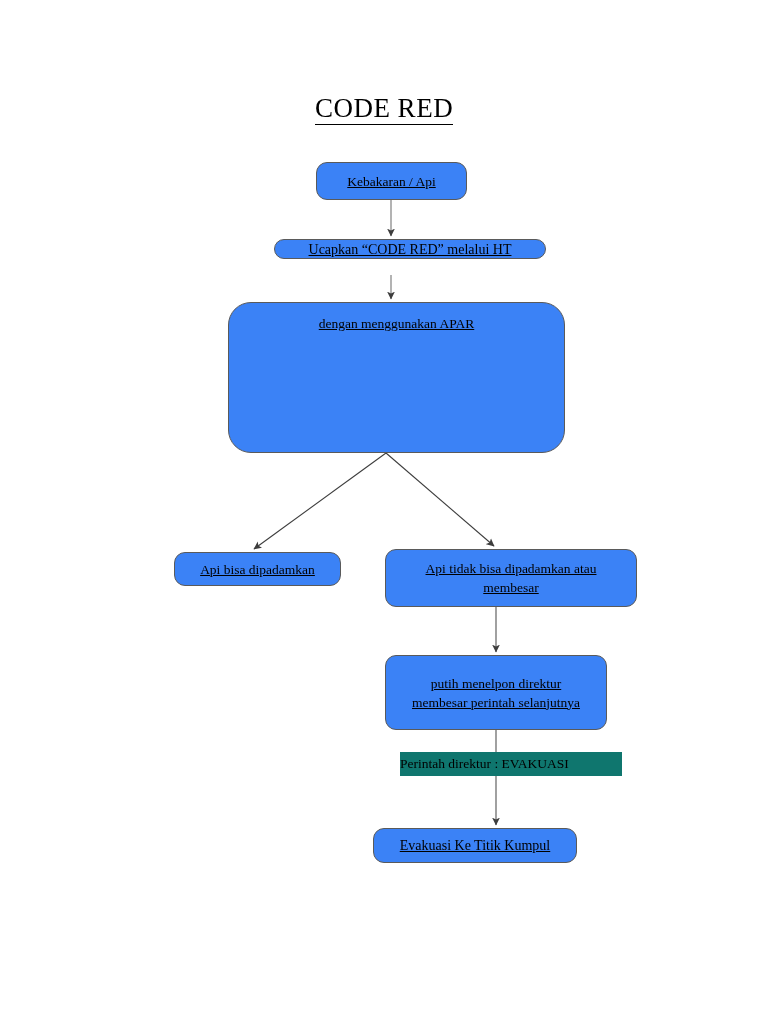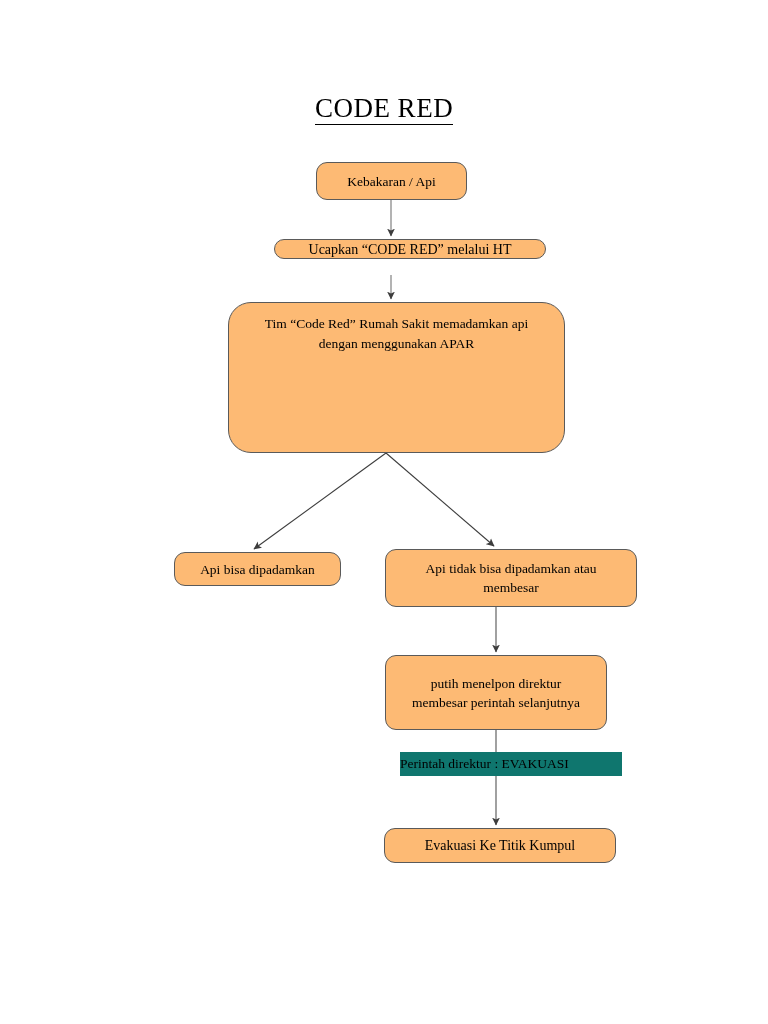--- a/index.html
+++ b/index.html
@@ -47,28 +47,29 @@
   .title span {
     border-bottom: 1.4px solid #000;
     padding-bottom: 1px;
   }
 
   .node {
     position: absolute;
     box-sizing: border-box;
     border: 1.2px solid #5a5a5a;
     border-radius: 11px;
-    background: #fdba74;
+    background: #3b82f6;
     display: flex;
     align-items: center;
     justify-content: center;
     text-align: center;
     font-size: 13.5px;
     line-height: 19px;
     padding: 2px 8px;
+    text-decoration: underline;
   }
 
   .node .lines {
     width: 100%;
   }
 
   
   #node-kebakaran {
     left: 316px;  top: 162px;  width: 151px; height: 38px;
   }
@@ -86,21 +87,21 @@
   #node-api-bisa {
     left: 174px;  top: 552px;  width: 167px; height: 34px;
   }
   #node-api-tidak {
     left: 385px;  top: 549px;  width: 252px; height: 58px;
   }
   #node-helm-putih {
     left: 385px;  top: 655px;  width: 222px; height: 75px;
   }
   #node-evakuasi {
-    left: 384px;  top: 828px;  width: 232px; height: 35px;
+    left: 373px;  top: 828px;  width: 204px; height: 35px;
     font-size: 14px;
   }
 
   
   .block-centered {
     text-align: center;
     font-size: 13.5px;
     line-height: 20px;
   }
   .block-gap {
@@ -173,21 +174,20 @@
     <div class="lines">Kebakaran / Api</div>
   </div>
 
   <div class="node" id="node-ucapkan">
     <div class="lines">Ucapkan “CODE RED” melalui HT</div>
   </div>
 
   <div class="node" id="node-tim-apar">
     <div class="lines">
       <div class="block-centered">
-        <div>Tim “Code Red” Rumah Sakit memadamkan api</div>
         <div>dengan menggunakan APAR</div>
       </div>
       <div class="block-gap"></div>
     </div>
   </div>
 
   <div class="node" id="node-api-bisa">
     <div class="lines">Api bisa dipadamkan</div>
   </div>
 

